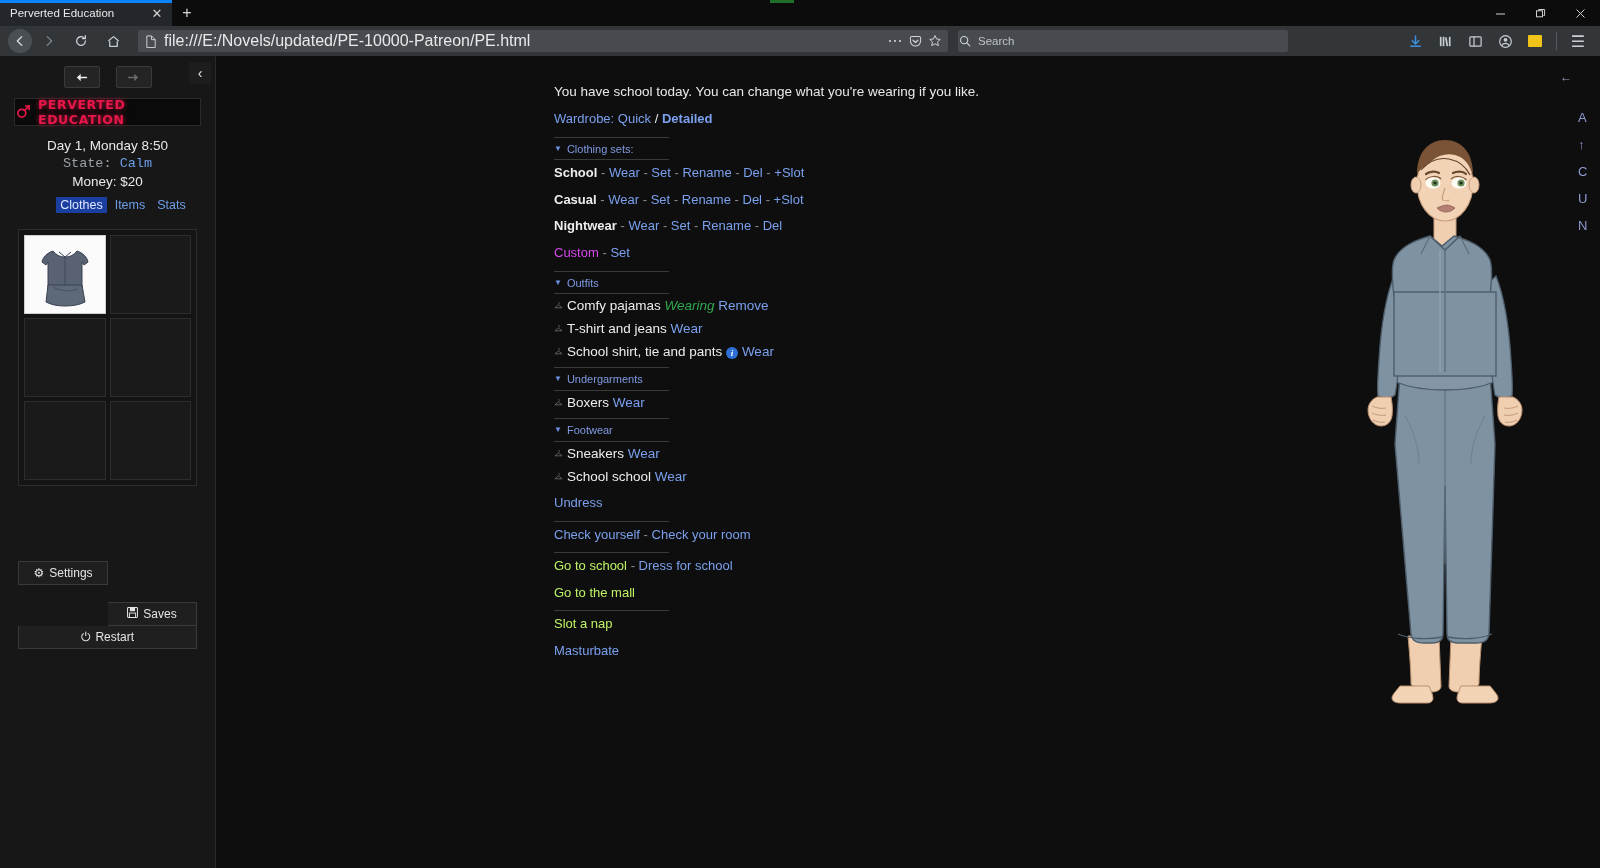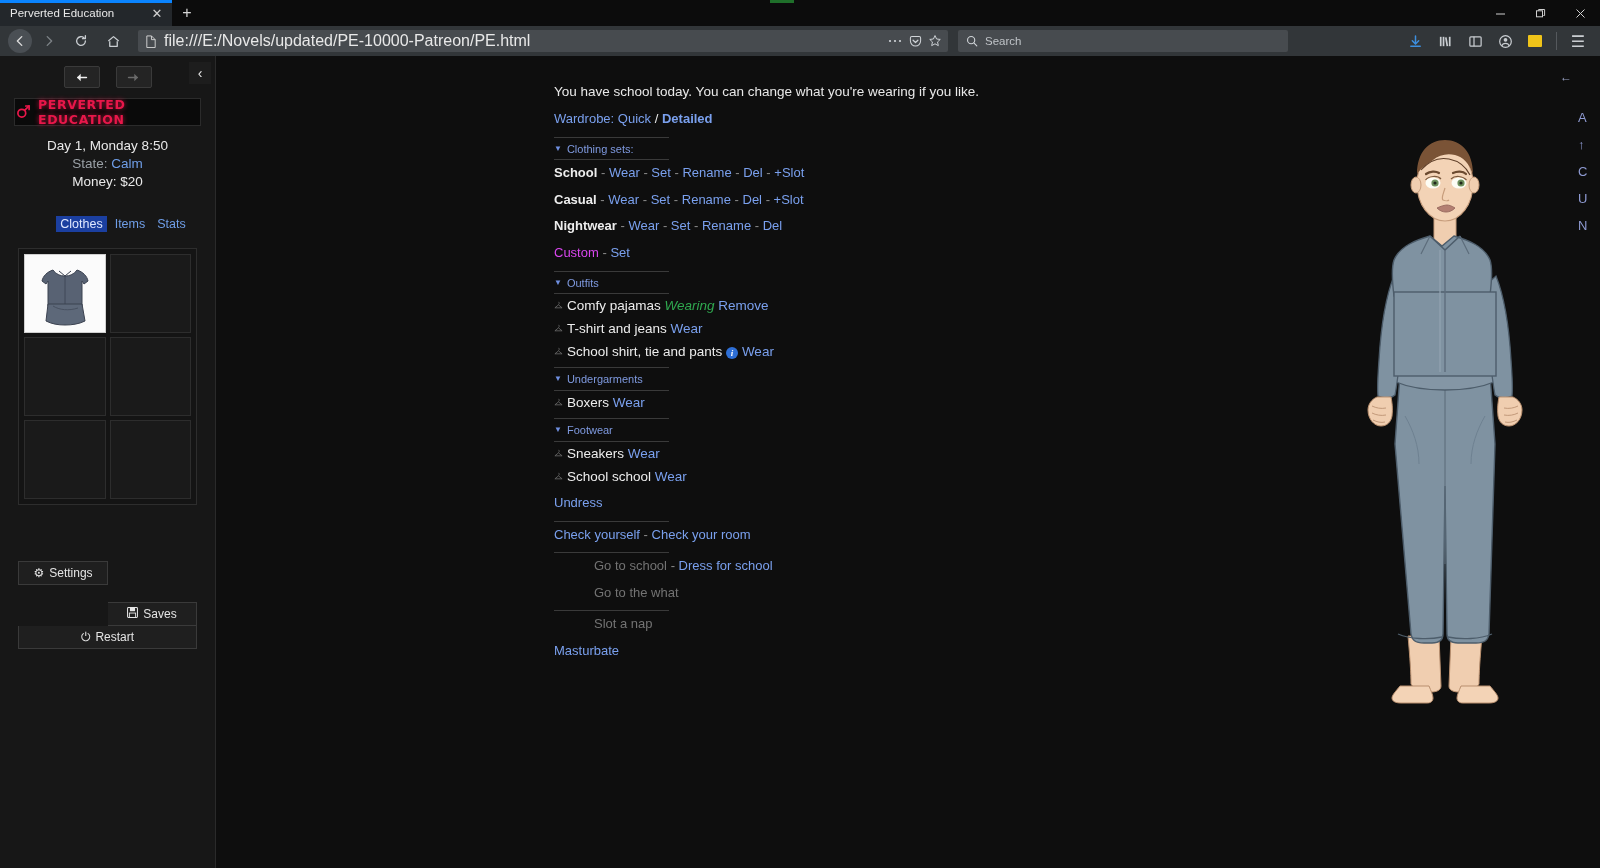--- a/index.html
+++ b/index.html
@@ -61,21 +61,21 @@
   .urlbar{
     flex:0 0 810px;height:22px;margin-left:8px;background:#474b4f;border-radius:2px;
     display:flex;align-items:center;padding:0 6px;box-sizing:border-box;gap:6px;
   }
   .urlbar .url-text{
     flex:1;font-size:16px;color:#e8e8e8;white-space:nowrap;overflow:hidden;text-overflow:ellipsis;
   }
   .uicon{width:14px;height:14px;display:flex;align-items:center;justify-content:center;color:#c8ccd0;}
   .searchbar{
     flex:0 0 330px;height:22px;margin-left:8px;background:#474b4f;border-radius:2px;
-    display:flex;align-items:center;padding:0 7px;box-sizing:border-box;gap:6px;
+    display:flex;align-items:center;padding:0 0;box-sizing:border-box;gap:6px;
   }
   .searchbar .ph{font-size:11.5px;color:#bfc3c7;}
   .navright{margin-left:auto;display:flex;align-items:center;gap:2px;padding-right:2px;}
   .navright .navbtn{width:28px;}
   .badge-ext{width:14px;height:12px;background:#f0c419;border-radius:1px;display:block;}
   .vsep{width:1px;height:18px;background:#55595d;margin:0 5px;}
 
   
   .page{flex:1;display:flex;position:relative;background:#0e0e0e;overflow:hidden;}
 
@@ -98,23 +98,23 @@
     margin:6px 14px 0 14px;height:26px;background:#0a0a0a;border:1px solid #2b2b2b;
     display:flex;align-items:center;justify-content:center;gap:6px;
   }
   .logo-mark{font-size:15px;color:#e8174a;line-height:1;}
   .logo-text{
     font-family:"DejaVu Sans",sans-serif;font-weight:bold;font-size:12.5px;letter-spacing:.6px;
     color:#e8174a;text-shadow:0 0 5px rgba(232,23,74,.75);
   }
   .status{text-align:center;margin-top:12px;}
   .status .line{font-size:13.5px;color:#e9e9e9;margin:3px 0;}
-  .status .line.muted{color:#9aa0a6;}
+  .status .line.muted{color:#9aa0a6;font-family:Liberation Mono, monospace;}
   .status .val{color:#6f9ee8;}
-  .tabsrow{display:flex;justify-content:center;gap:4px;margin-top:27px;padding-left:31px;}
+  .tabsrow{display:flex;justify-content:center;gap:4px;margin-top:8px;padding-left:31px;}
   .stab{font-size:12.5px;color:#6f9ee8;padding:1px 4px;}
   .stab.active{background:#1b3fa0;color:#dfe7ff;}
   .grid{
     margin:16px 18px 0 18px;border:1px solid #2d2d2d;padding:5px;
     display:grid;grid-template-columns:1fr 1fr;grid-template-rows:repeat(3,79px);gap:4px;
     background:#141414;
   }
   .cell{border:1px solid #2d2d2d;background:#1a1a1a;overflow:hidden;display:flex;align-items:center;justify-content:center;}
   .cell.filled{background:#fafafa;border-color:#cfcfcf;}
   .btnrow{position:absolute;left:18px;right:18px;top:505px;}
@@ -143,21 +143,21 @@
   .hdr .caret{font-size:8px;color:#6f8fe0;}
   .hr{border-top:1px solid #3a3a3a;width:115px;margin:3px 0 4px 0;}
   .hanger{color:#6c6c6c;font-size:10px;margin-right:4px;}
   .wearing{color:#2fa84f;font-style:italic;}
   .infoicon{
     display:inline-flex;align-items:center;justify-content:center;
     width:12px;height:12px;border-radius:50%;background:#2e6fd6;color:#fff;
     font-size:9px;font-weight:bold;font-style:italic;vertical-align:1px;
     font-family:"Liberation Serif",serif;
   }
-  .muted{color:#737373;margin-left:40px;}
+  .muted{color:#bef264;}
   .item-line{font-size:13.5px;margin:0 0 8px 0;color:#ededed;display:flex;align-items:baseline;}
 
   
   .avatar-wrap{position:absolute;right:60px;top:60px;width:190px;}
   .avatar-wrap svg{display:block;}
 
   
   .rail{
     position:absolute;right:0;top:55px;width:22px;
     display:flex;flex-direction:column;align-items:flex-start;gap:14px;
@@ -556,21 +556,21 @@
         </div>
         <div class="hr"></div>
 
         <div class="row">
           <span class="muted">Go to school</span>
           <span class="sep">-</span>
           <a class="lnk">Dress for school</a>
         </div>
 
         <div class="row">
-          <span class="muted">Go to the what</span>
+          <span class="muted">Go to the mall</span>
         </div>
         <div class="hr"></div>
 
         <div class="row">
           <span class="muted">Slot a nap</span>
         </div>
 
         <div class="row">
           <a class="lnk">Masturbate</a>
         </div>

